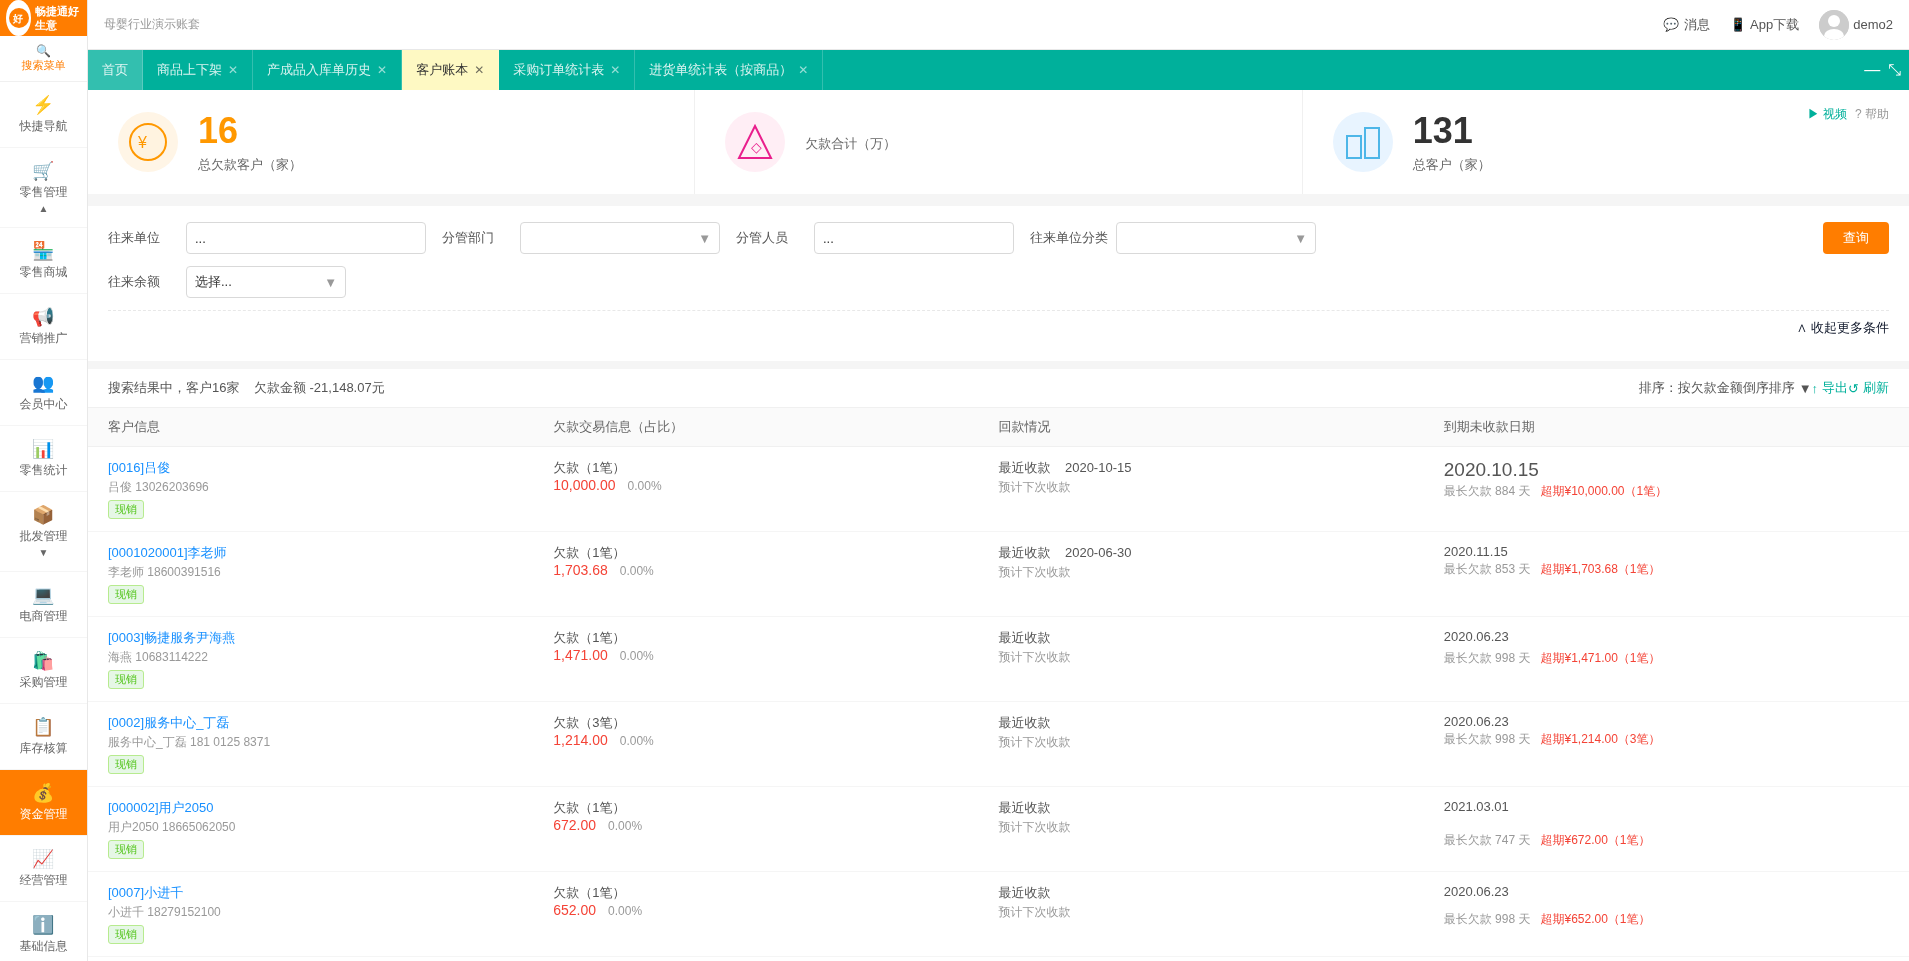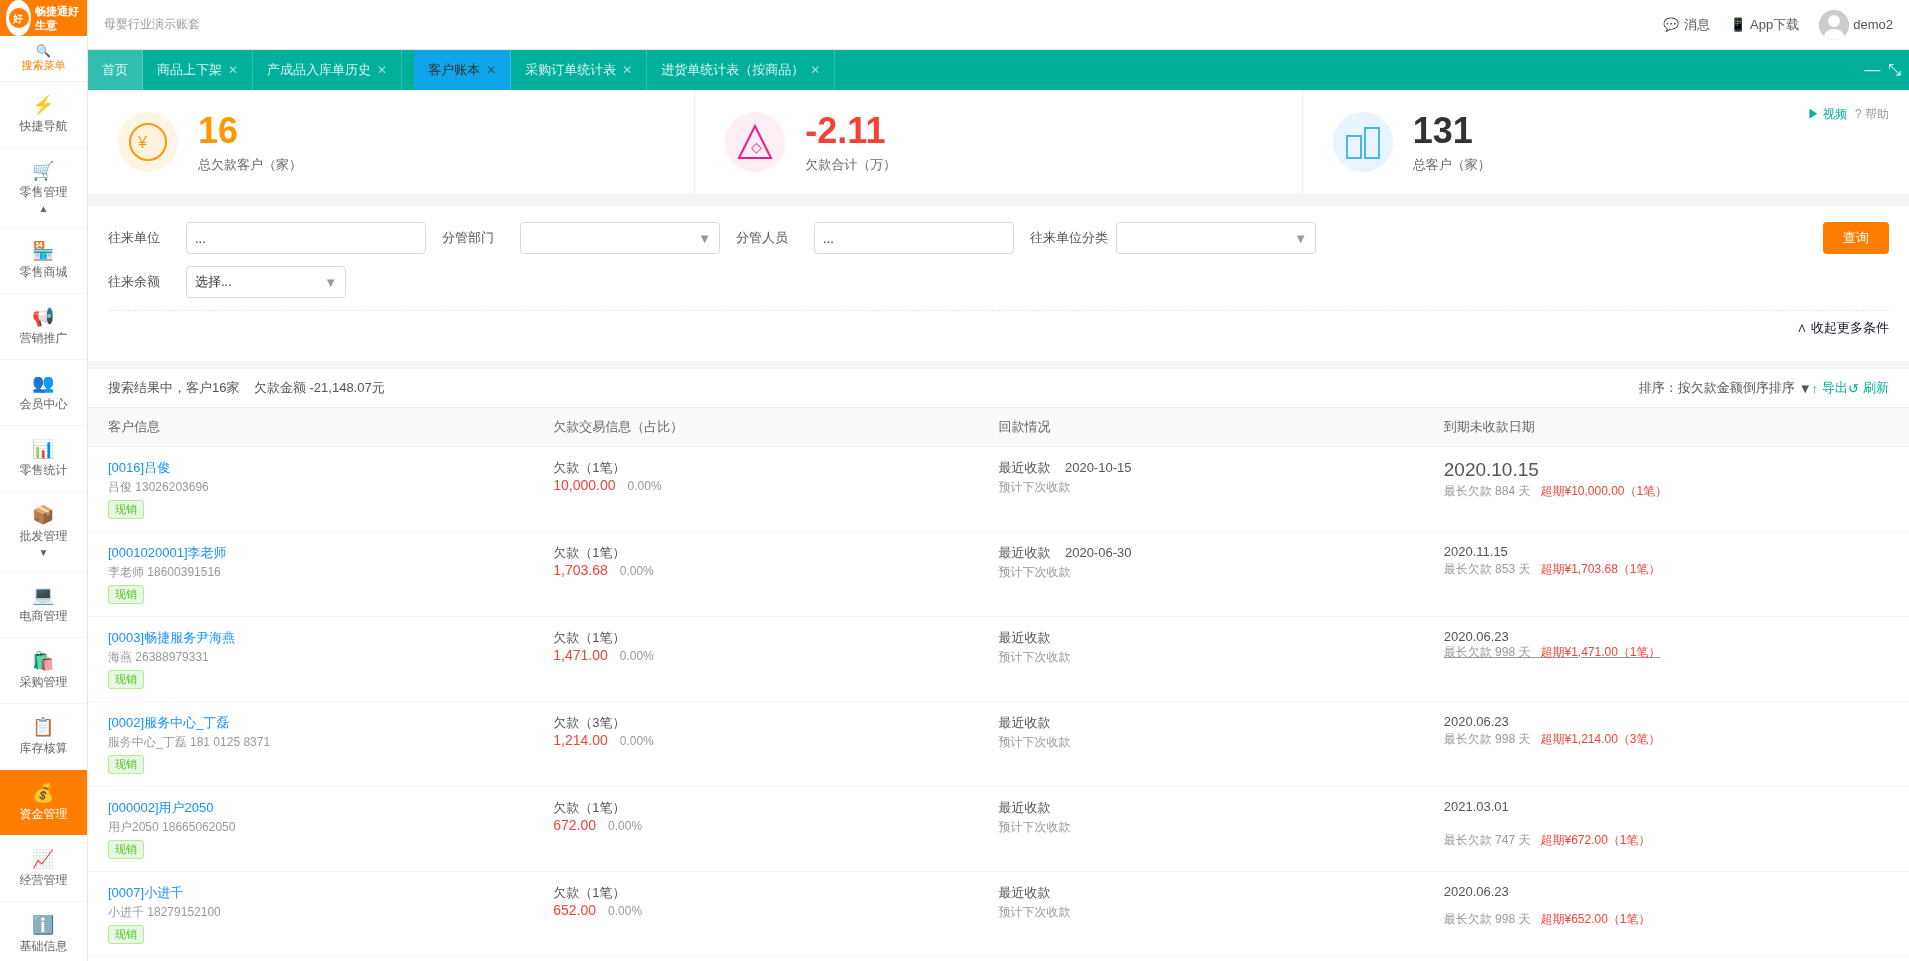--- a/index.html
+++ b/index.html
@@ -23,21 +23,21 @@
     
     .topbar { height: 50px; background: #fff; border-bottom: 1px solid #e8e8e8; display: flex; align-items: center; justify-content: space-between; padding: 0 16px; flex-shrink: 0; }
     .topbar-left { color: #999; font-size: 12px; }
     .topbar-right { display: flex; align-items: center; gap: 20px; }
     .topbar-right-item { display: flex; align-items: center; gap: 4px; font-size: 13px; color: #555; cursor: pointer; }
     .avatar { width: 30px; height: 30px; border-radius: 50%; background: #ccc; overflow: hidden; display: flex; align-items: center; justify-content: center; }
 
     
     .tabs { background: #00b09b; display: flex; align-items: center; height: 40px; flex-shrink: 0; }
     .tab-item { display: flex; align-items: center; padding: 0 14px; height: 40px; color: rgba(255,255,255,0.85); font-size: 13px; cursor: pointer; gap: 6px; border-right: 1px solid rgba(255,255,255,0.2); white-space: nowrap; }
-    .tab-item.active { background: #0ea5e9; color: #333; margin-left: 12px; }
+    .tab-item.active { background: #fef9c3; color: #333; }
     .tab-item .tab-close { font-size: 12px; opacity: 0.7; }
     .tab-item.home { background: rgba(255,255,255,0.2); }
     .tabs-right { margin-left: auto; display: flex; align-items: center; padding-right: 8px; gap: 8px; }
     .tabs-right span { color: #fff; cursor: pointer; font-size: 16px; }
 
     
     .content { flex: 1; overflow-y: auto; padding: 0; background: #f5f5f5; }
 
     
     .stats-bar { display: flex; background: #fff; margin-bottom: 12px; }
@@ -244,21 +244,20 @@
         </div>
       </div>
       <div class="stat-card">
         <div class="stat-icon pink">
           <svg width="40" height="40" viewBox="0 0 40 40">
               <polygon points="20,4 36,36 4,36" fill="none" stroke="#e91e8c" stroke-width="2"></polygon>
               <text x="16" y="30" font-size="14" fill="#e91e8c">◇</text>
             </svg>
         </div>
         <div class="stat-info">
-          <div class="stat-value red">-2.11</div>
           <div class="stat-label">欠款合计（万）</div>
         </div>
       </div>
       <div class="stat-card" style="position:relative;">
         <div class="stat-icon blue">
           <svg width="40" height="40" viewBox="0 0 40 40">
               <rect x="4" y="14" width="14" height="22" fill="none" stroke="#4db6e8" stroke-width="2"></rect>
               <rect x="22" y="6" width="14" height="30" fill="none" stroke="#4db6e8" stroke-width="2"></rect>
             </svg>
         </div>
@@ -398,37 +397,37 @@
     <div>
       <div style="font-size:13px;color:#555;">2020.11.15</div>
       <div style="font-size:12px;color:#999;margin-top:2px;">最长欠款 853 天 &nbsp;
         <span class="overdue-link">超期¥1,703.68（1笔）</span>
       </div>
     </div>
   </div>
           <div class="table-row">
     <div>
       <div class="customer-name">[0003]畅捷服务尹海燕</div>
-      <div class="customer-sub">海燕 26388979331</div>
+      <div class="customer-sub">海燕 10683114222</div>
       <span class="tag green">现销</span>
     </div>
     <div>
       <div class="debt-count">欠款（1笔）</div>
       <div style="display:flex;align-items:center;gap:12px;">
         <div class="debt-amount">1,471.00</div>
         <div class="debt-ratio">0.00%</div>
       </div>
     </div>
     <div>
       <div class="recovery-date">最近收款 &nbsp;&nbsp; </div>
       <div class="recovery-sub">预计下次收款</div>
     </div>
     <div>
       <div style="font-size:13px;color:#555;">2020.06.23</div>
-      <div style="font-size:12px;color:#999;margin-top:0;text-decoration:underline;">最长欠款 998 天 &nbsp;
+      <div style="font-size:12px;color:#999;margin-top:6px;">最长欠款 998 天 &nbsp;
         <span class="overdue-link">超期¥1,471.00（1笔）</span>
       </div>
     </div>
   </div>
           <div class="table-row">
     <div>
       <div class="customer-name">[0002]服务中心_丁磊</div>
       <div class="customer-sub">服务中心_丁磊 181 0125 8371</div>
       <span class="tag green">现销</span>
     </div>

